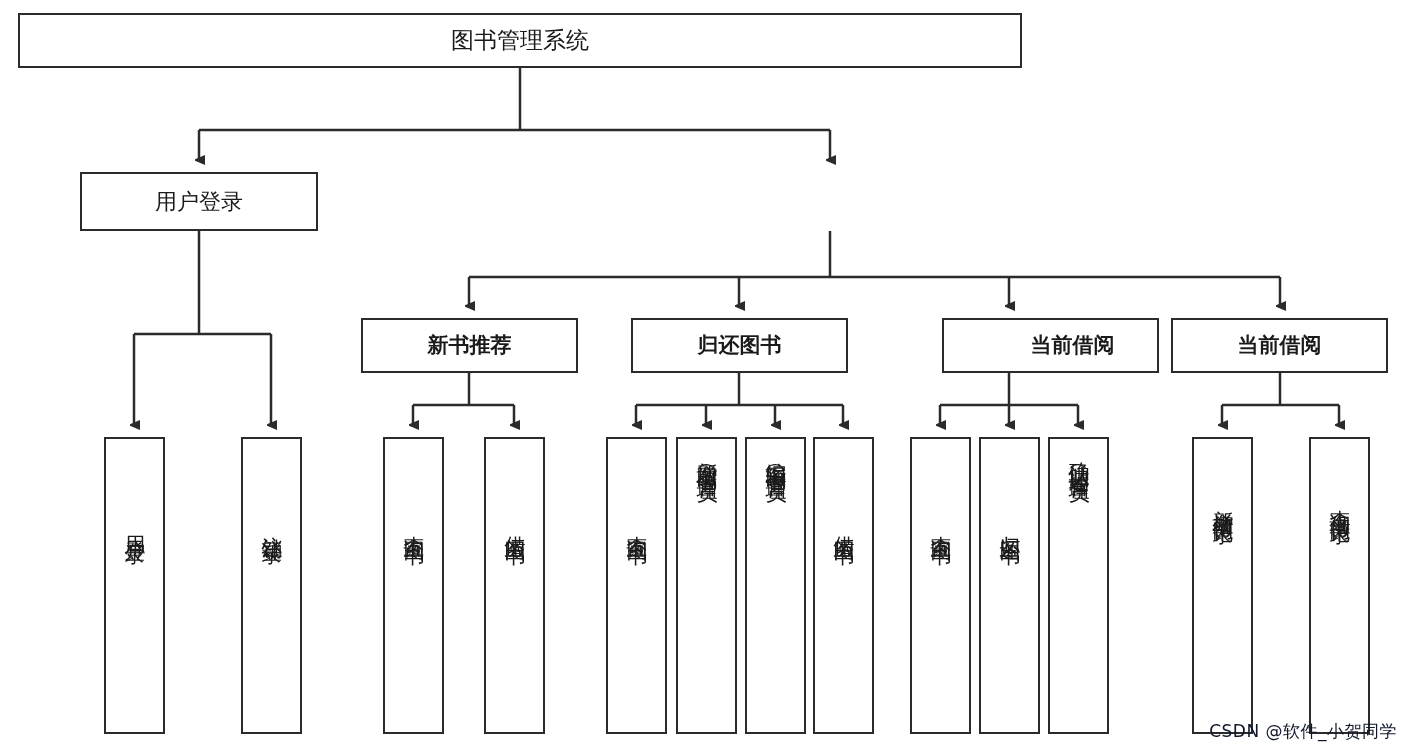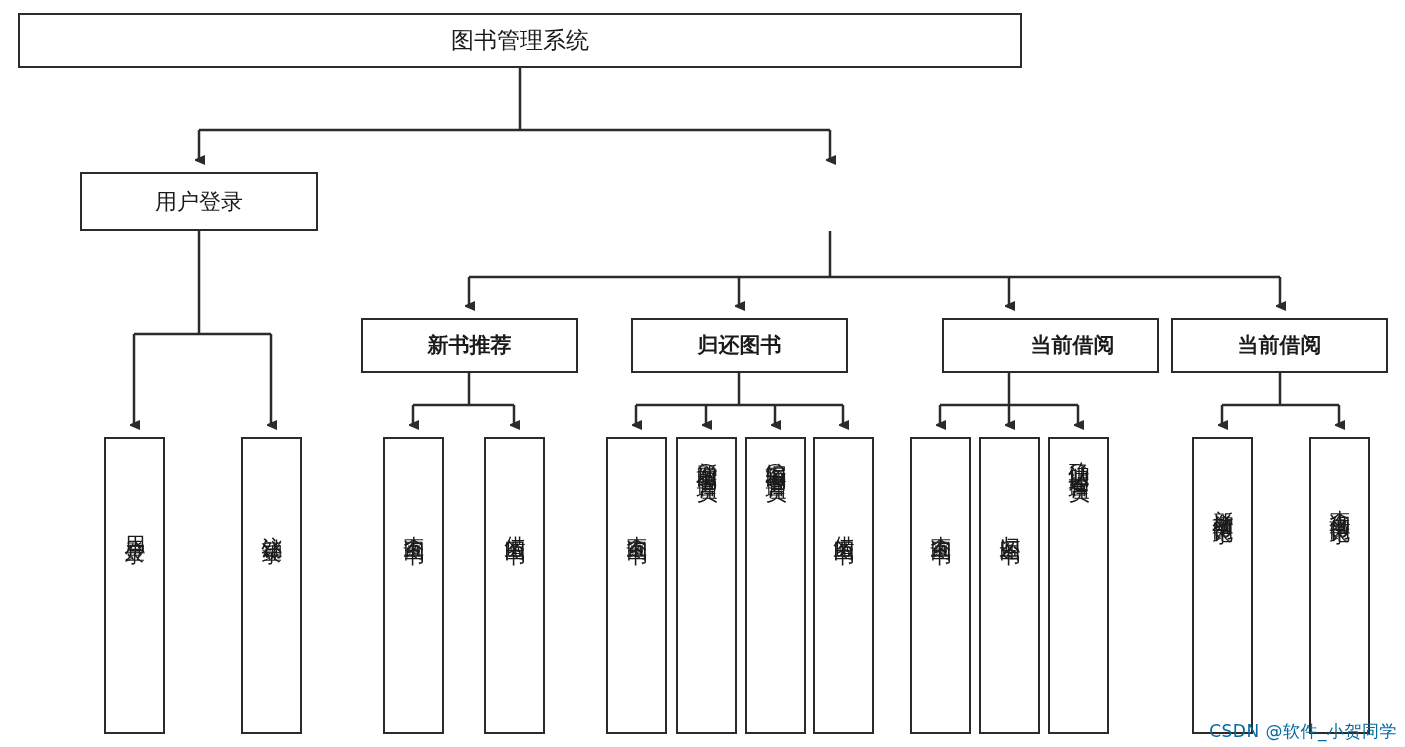--- a/index.html
+++ b/index.html
@@ -86,21 +86,21 @@
   }
   .leaf-mid .node-label   { margin-top: 54px; }
   .leaf-tall .node-label  { margin-top: 6px; }
   .leaf-short .node-label { margin-top: 80px; }
 
   .watermark {
     position: absolute;
     right: 8px;
     bottom: 4px;
     font-size: 17px;
-    color: #0369a1;
+    color: #0f172a;
     letter-spacing: 0.5px;
     white-space: nowrap;
     user-select: none;
   }
 </style>
 </head>
 <body>
 
 <div id="diagram-root">
 

